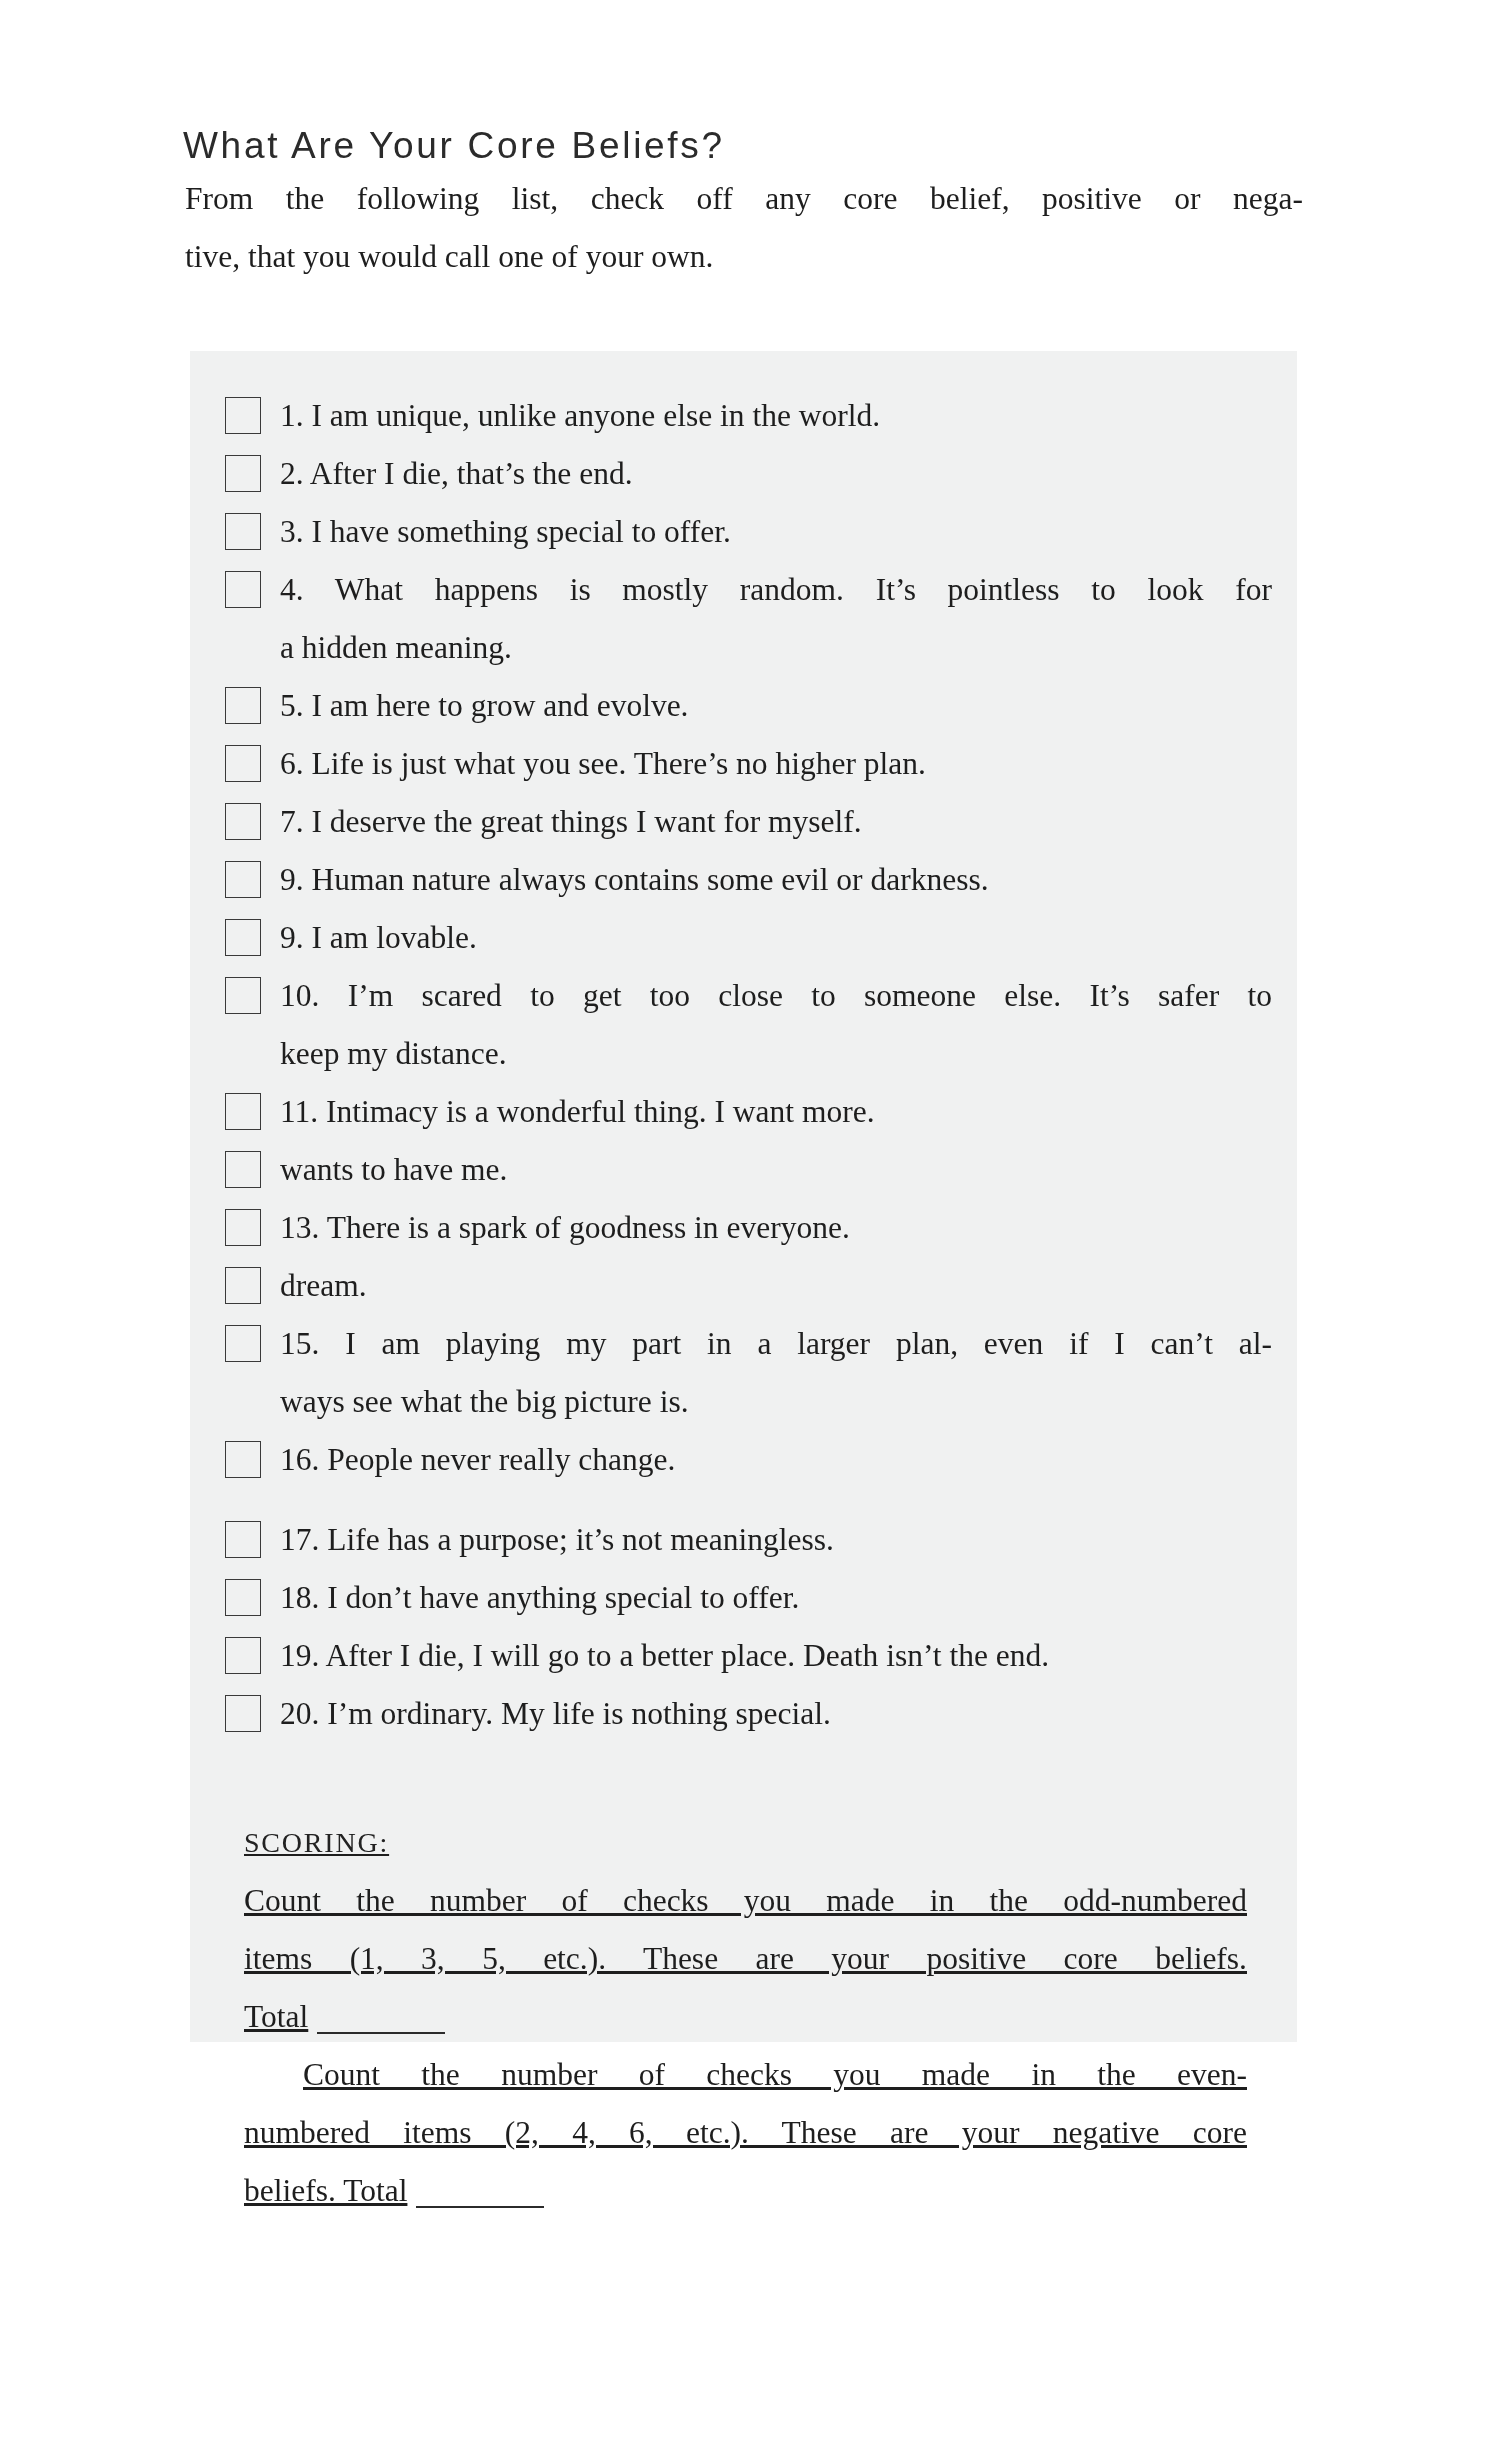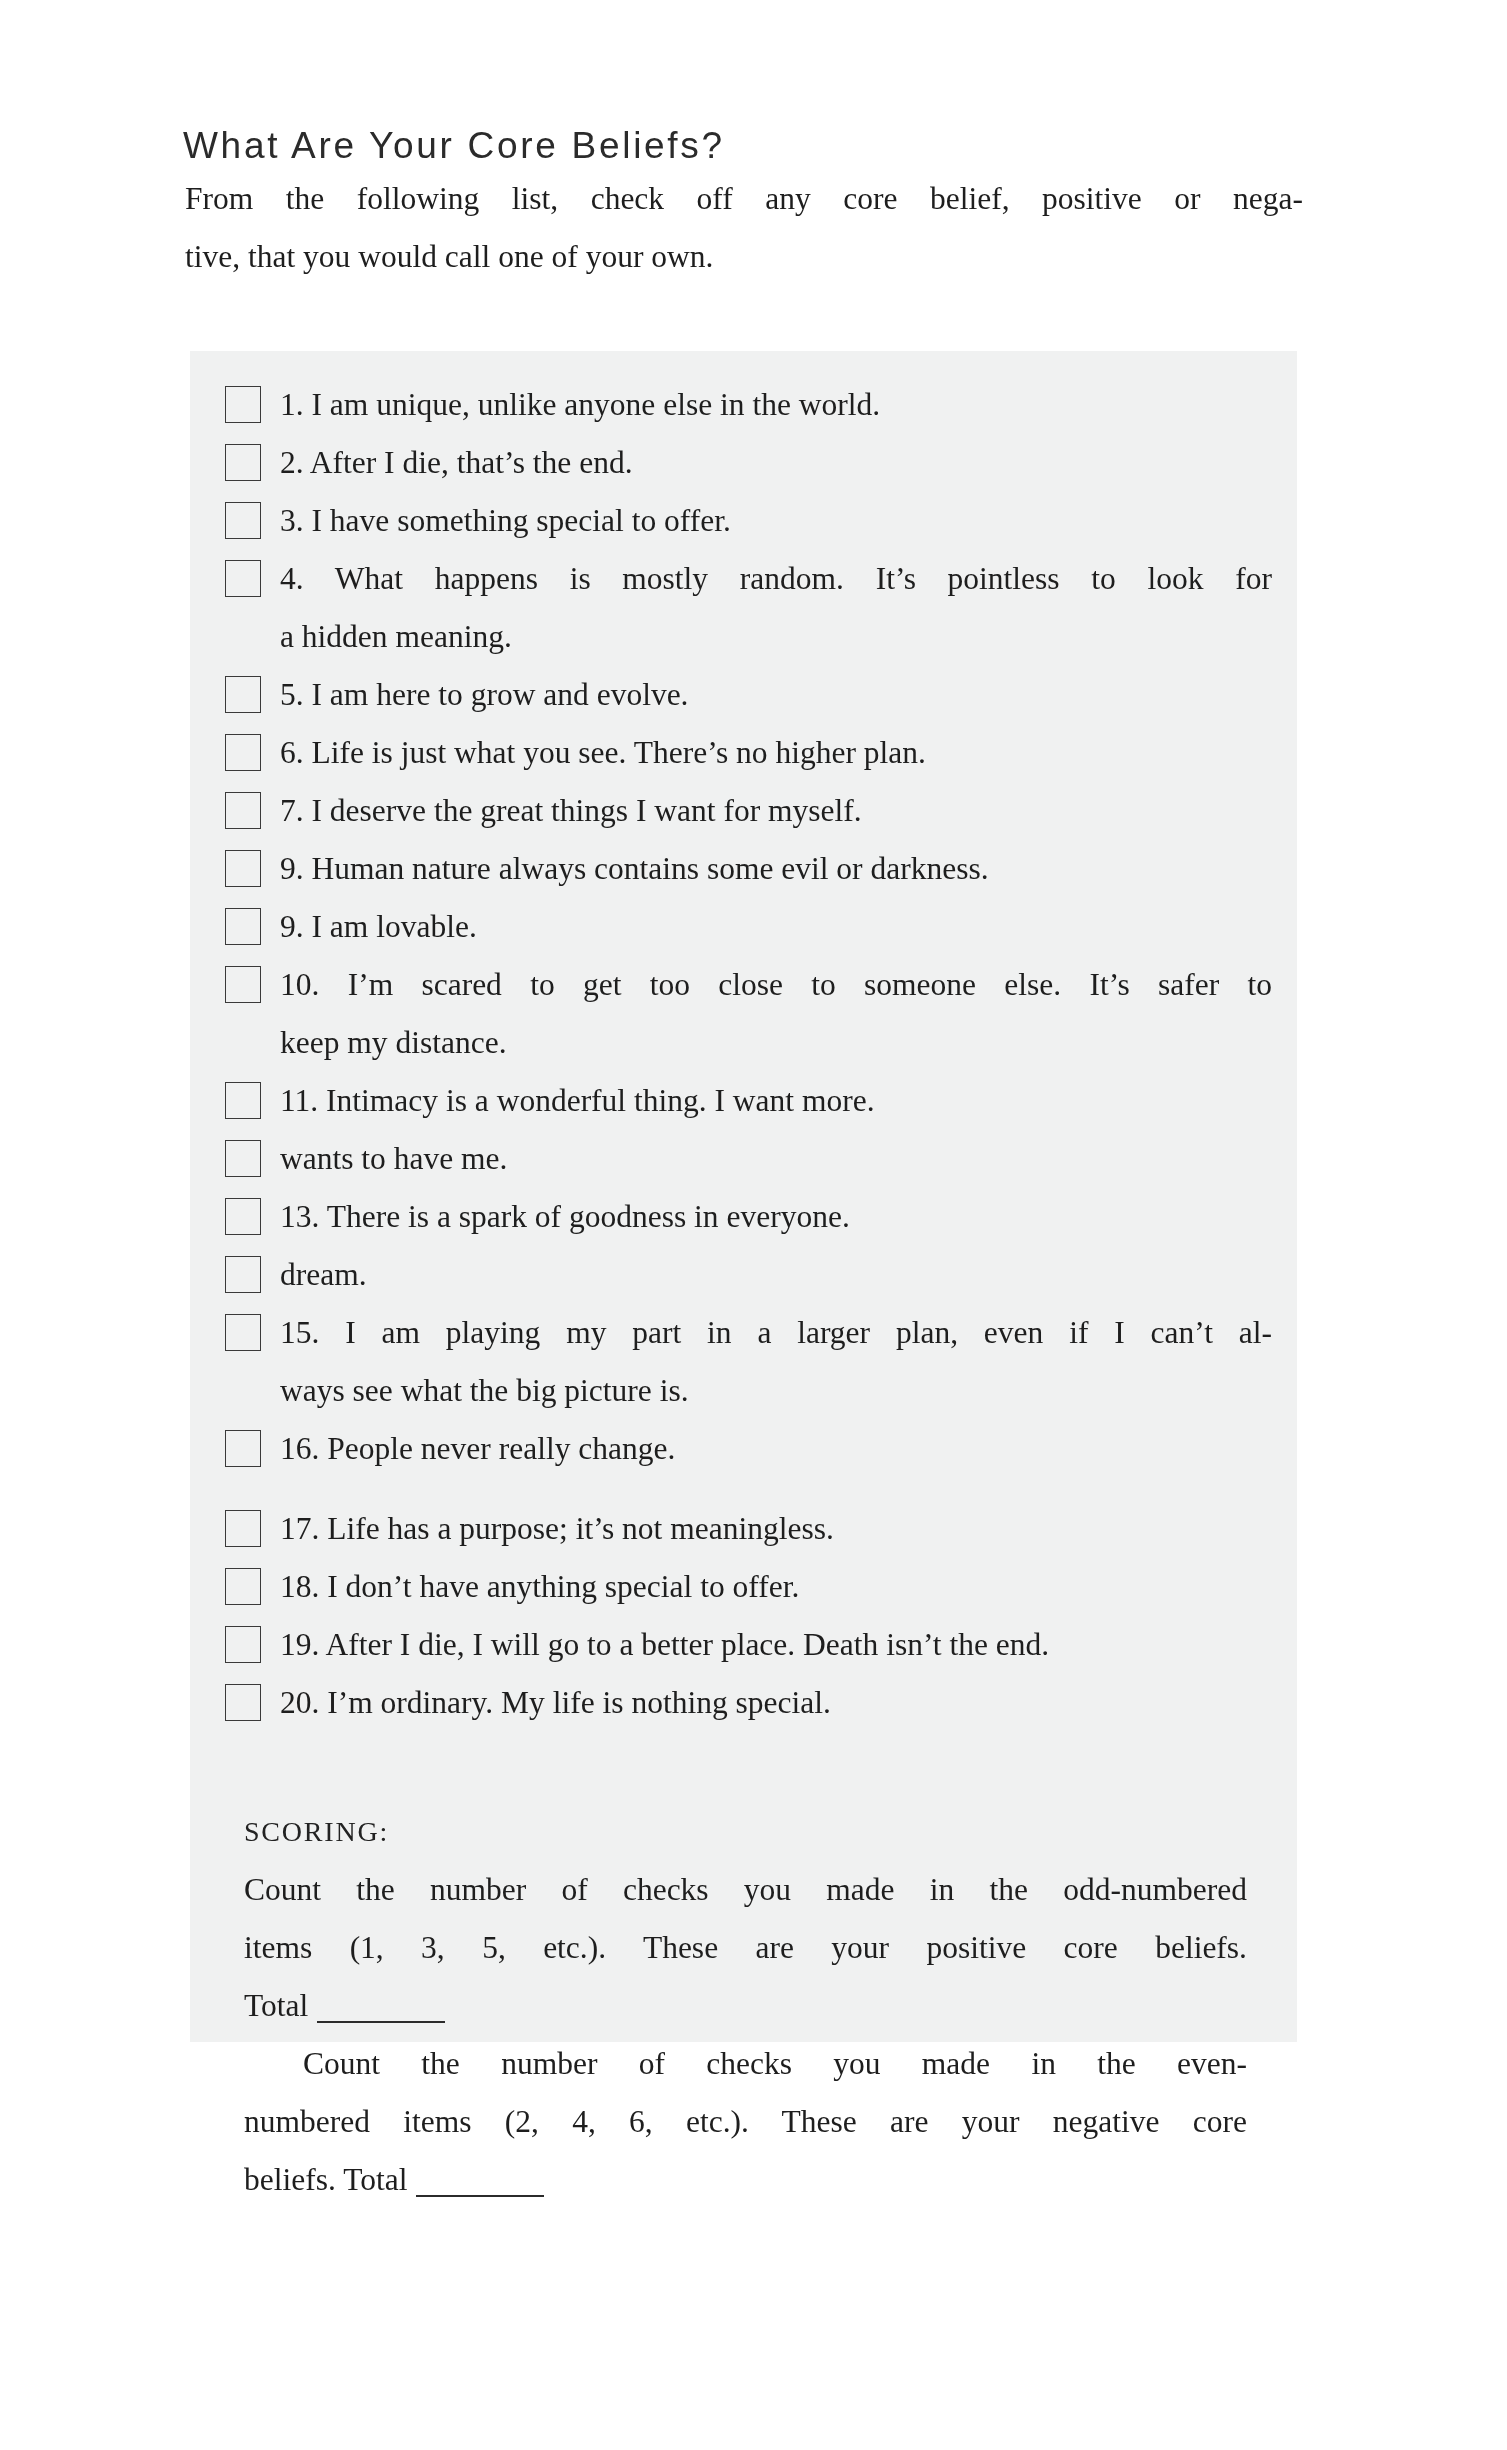--- a/index.html
+++ b/index.html
@@ -38,21 +38,21 @@
     text-align-last:justify;
   }
   .panel {
     position:absolute;
     left:190px;
     top:351px;
     width:1107px;
     height:1691px;
     background:#f0f1f1;
     box-sizing:border-box;
-    padding:25px 25px 0 0;
+    padding:36px 25px 0 0;
   }
   .items { }
   .item {
     position:relative;
     padding-left:90px;
     font-size:31.5px;
     line-height:58px;
   }
   
   .item:nth-child(17) { margin-top:22px; }
@@ -65,20 +65,21 @@
     border:1.8px solid #3a3a3a;
     background:transparent;
     cursor:pointer;
   }
   .scoring {
     margin-top:71px;
     margin-left:54px;
     margin-right:25px;
     font-size:31.5px;
     line-height:58px;
+    text-decoration:underline;
   }
   .scoring-heading {
     font-size:28px;
     letter-spacing:1.8px;
     line-height:58px;
     color:#222222;
   }
   .para.indent-first .line:first-child { text-indent:59px; }
   .blank {
     display:inline-block;

